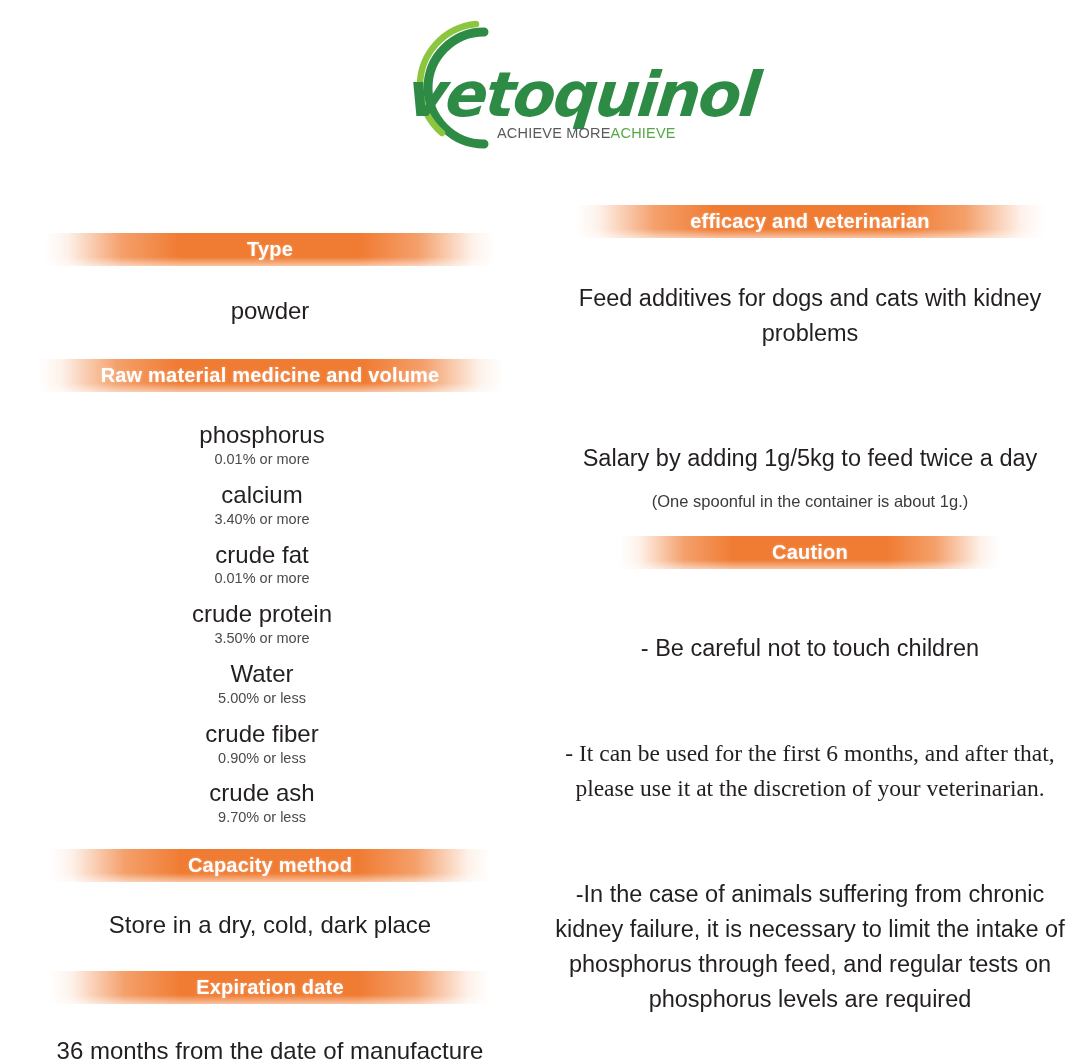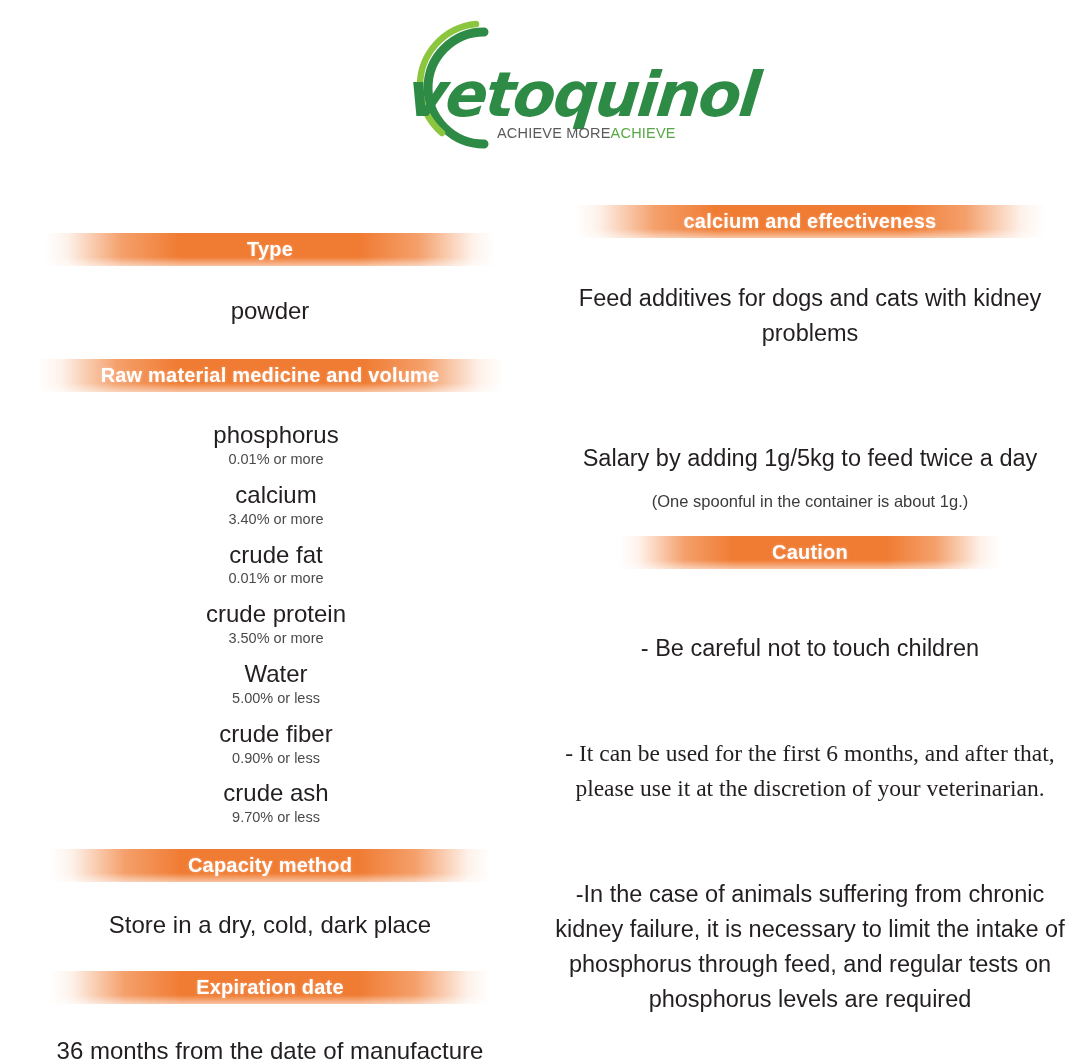--- a/index.html
+++ b/index.html
@@ -133,21 +133,20 @@
     text-align: center;
     font-size: 16.5px;
     color: #3b3b3b;
     margin-top: 14px;
   }
 
   
   #ingredients {
     margin-top: 30px;
     width: 100%;
-    margin-left: 14px;
   }
   .ing {
     text-align: center;
     margin-bottom: 13px;
     transform: translateX(-8px);
   }
   .ing-name {
     font-size: 24px;
     color: #231f20;
     line-height: 1.12;
@@ -231,21 +230,21 @@
   <div class="bar w-exp">
     <span class="bar-label">Expiration date</span>
   </div>
   <div style="height:30px"></div>
   <div class="body-line">36 months from the date of manufacture</div>
 </div>
 
 <div class="col" id="col-right">
 
   <div class="bar w-eff">
-    <span class="bar-label">calcium and effectiveness</span>
+    <span class="bar-label">efficacy and veterinarian</span>
   </div>
   <div style="height:27px"></div>
   <div class="para">Feed additives for dogs and cats with kidney problems</div>
 
   <div style="height:30px"></div>
   <div style="height:27px"></div>
   <div class="para">Salary by adding 1g/5kg to feed twice a day</div>
   <div class="subnote">(One spoonful in the container is about 1g.)</div>
 
   <div style="height:25px"></div>

